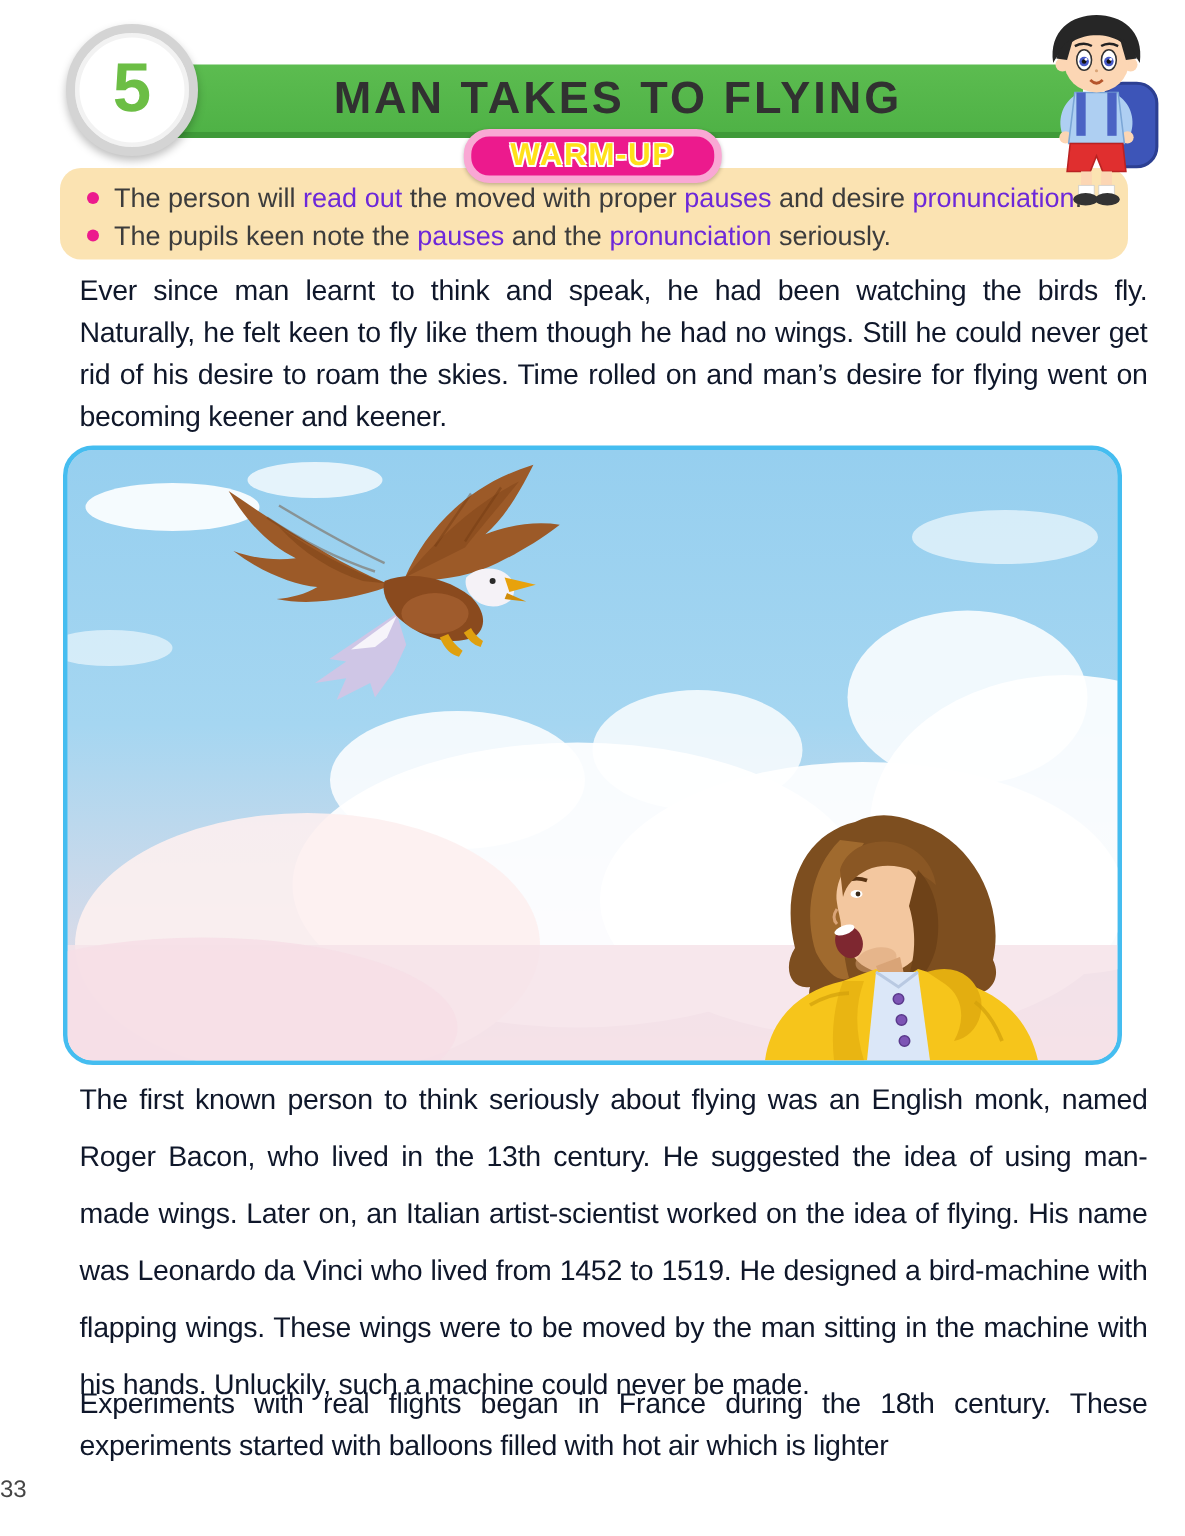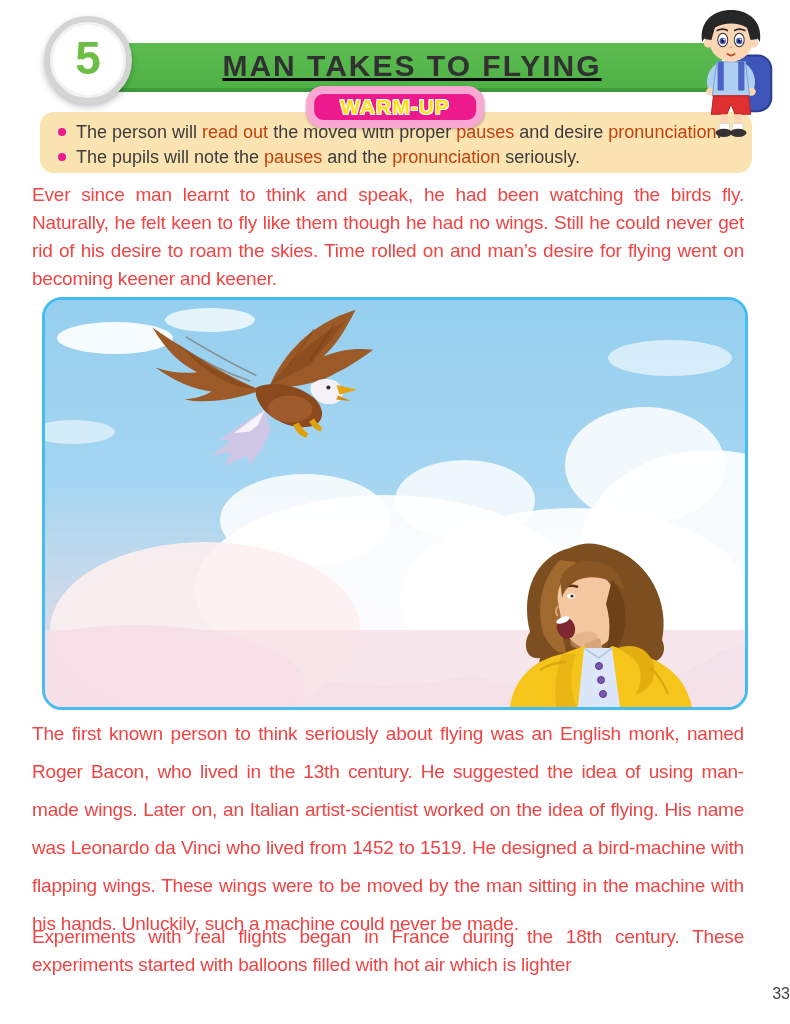--- a/index.html
+++ b/index.html
@@ -1,55 +1,55 @@
 <!DOCTYPE html>
 <html><head>
 <meta charset="utf-8">
 <style>
   html,body{margin:0;padding:0;background:#fff;}
   .page{position:relative;width:790px;height:1024px;background:#ffffff;overflow:hidden;
         font-family:"Liberation Sans",sans-serif;}
 
   
   .banner{position:absolute;left:102px;top:43px;width:620px;height:45px;
-          background:linear-gradient(#5cbc50,#4fb246);border-bottom:4px solid #3f9a39;text-decoration:underline;}
+          background:linear-gradient(#5cbc50,#4fb246);border-bottom:4px solid #3f9a39;}
   .banner-title{width:100%;text-align:center;line-height:45px;font-size:30px;font-weight:600;
           color:#313131;letter-spacing:2px;}
   .chapter-circle{position:absolute;left:44px;top:16px;width:76px;height:76px;border-radius:50%;
           background:#fff;border:6px solid #d4d4d4;box-shadow:0 3px 6px rgba(0,0,0,.25), inset 0 0 0 3px #f2f2f2;
           display:flex;align-items:center;justify-content:center;z-index:3;}
   .chapter-number{color:#6cbe45;font-size:46px;font-weight:bold;transform:translateY(-2px);}
   .mascot{position:absolute;left:683px;top:8px;width:96px;height:130px;z-index:4;}
 
   
   .warmup-badge{position:absolute;left:50%;top:86px;transform:translateX(-50%);z-index:5;
-          background:#ec1a8d;border:8px solid #f9a8d4;border-radius:17px;padding:1px 26px;
+          background:#ec1a8d;border:5px solid #f9a8d4;border-radius:17px;padding:1px 26px;
           box-shadow:0 1px 3px rgba(0,0,0,.25);}
   .warmup-badge span{font-size:21px;font-weight:bold;letter-spacing:1px;color:#ffe11a;
           text-shadow:-1px -1px 0 #fff,1px -1px 0 #fff,-1px 1px 0 #fff,1px 1px 0 #fff;}
   .warmup-box{position:absolute;left:40px;top:112px;width:712px;height:61px;background:#fbe3b2;
           border-radius:14px;box-sizing:border-box;padding:9px 14px 0 16px;z-index:1;}
   .bullet{display:flex;align-items:flex-start;margin:0 0 3px 0;}
   .dot{flex:0 0 8px;width:8px;height:8px;border-radius:50%;background:#ec1a8d;margin:7px 10px 0 2px;}
   .btext{font-size:18px;line-height:22px;color:#3c3c3c;}
-  .hl{color:#c2410c;}
+  .hl{color:#6d28d9;}
 
   
-  .para{position:absolute;left:32px;width:712px;text-align:justify;color:#ef4444;
+  .para{position:absolute;left:53px;width:712px;text-align:justify;color:#0f172a;
         font-size:19px;line-height:28px;letter-spacing:-0.2px;}
   .p1{top:181px;}
   .p2{top:715px;line-height:38px;}
   .p3{top:923px;}
 
   
   .scene{position:absolute;left:42px;top:297px;width:700px;height:407px;border:3px solid #45bdf0;
          border-radius:20px;overflow:hidden;background:#a8d8f2;}
   .scene svg{display:block;}
 
-  .page-number{position:absolute;left:0;top:985px;width:100%;text-align:right;
+  .page-number{position:absolute;left:0;top:985px;width:100%;text-align:left;
          font-size:16px;color:#454545;}
 </style>
 </head>
 <body>
 
 <div class="page">
 
   <div class="banner">
     <div class="banner-title">MAN TAKES TO FLYING</div>
   </div>
@@ -98,21 +98,21 @@
   <div class="warmup-badge">
     <span>WARM-UP</span>
   </div>
   <div class="warmup-box">
     <div class="bullet">
       <span class="dot"></span>
       <span class="btext"><span>The person will </span><span class="hl">read out</span><span> the moved with proper </span><span class="hl">pauses</span><span> and desire </span><span class="hl">pronunciation</span><span>.</span></span>
     </div>
     <div class="bullet">
       <span class="dot"></span>
-      <span class="btext"><span>The pupils will note the </span><span class="hl">pauses</span><span> and the </span><span class="hl">pronunciation</span><span> seriously.</span></span>
+      <span class="btext"><span>The pupils keen note the </span><span class="hl">pauses</span><span> and the </span><span class="hl">pronunciation</span><span> seriously.</span></span>
     </div>
   </div>
 
   <div class="para p1">Ever since man learnt to think and speak, he had been watching the birds fly. Naturally, he felt keen to fly like them though he had no wings. Still he could never get rid of his desire to roam the skies. Time rolled on and man’s desire for flying went on becoming keener and keener.</div>
 
   <div class="scene">
     <svg viewBox="0 0 700 407" width="700" height="407">
       <defs>
         <linearGradient id="sky" x1="0" y1="0" x2="0" y2="1">
           <stop offset="0" stop-color="#96cfef"></stop>

